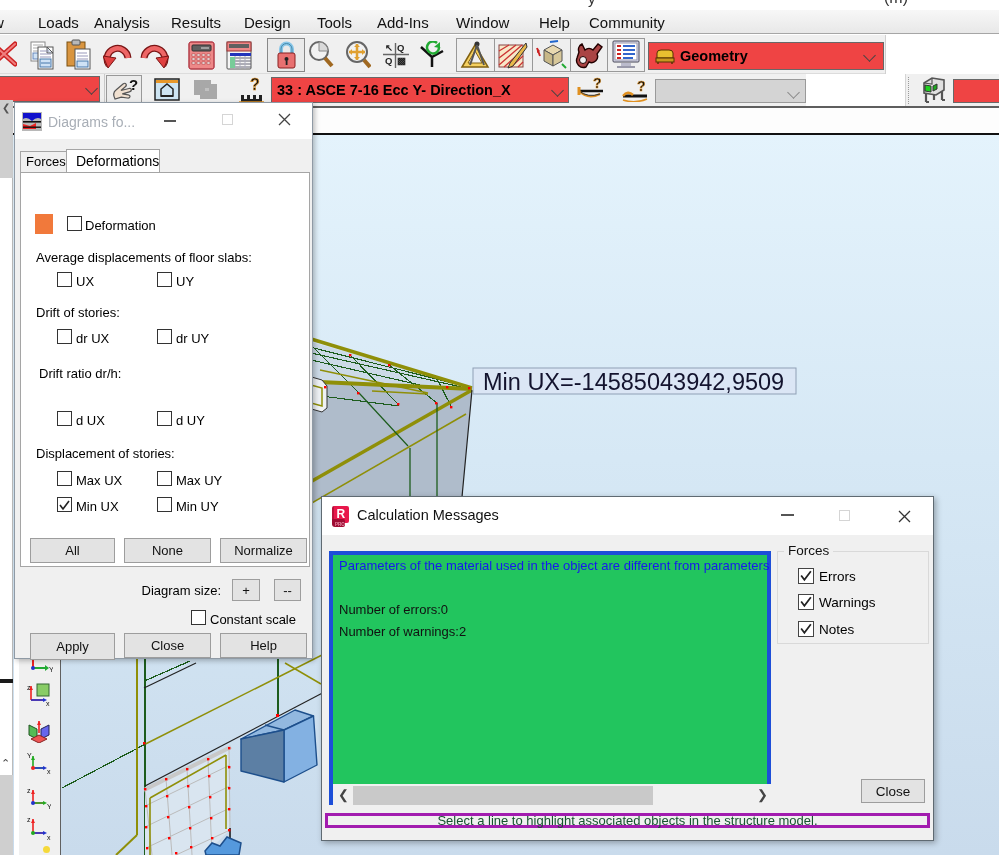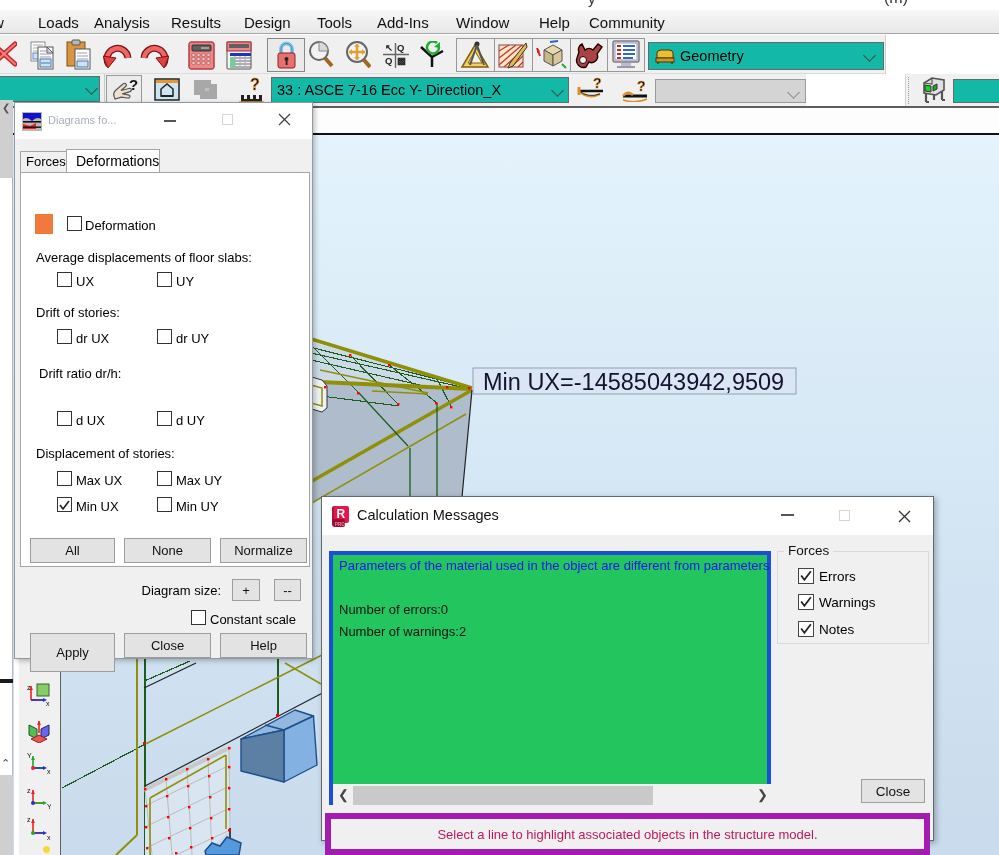--- a/index.html
+++ b/index.html
@@ -8,21 +8,21 @@
 #page { position:relative; width:999px; height:855px; }
 
 #titlebar { left:0; top:0; width:999px; height:10px; background:#fff; overflow:hidden; }
 #menubar { left:0; top:10px; width:999px; height:24px; background:linear-gradient(#f7f7f7,#e8e8e8); border-bottom:1px solid #a6a6a6; }
 .mi { position:absolute; top:4px; font-size:15px; color:#111; }
 #toolbar1 { left:0; top:35px; width:999px; height:39px; background:#f0f0f0; border-bottom:1px solid #dcdcdc; }
 #toolbar2 { left:0; top:74px; width:999px; height:34px; background:#f0f0f0; border-bottom:2px solid #5e5e5e; }
 #whitestrip { left:0; top:108px; width:999px; height:25px; background:#fdfdfd; }
 #viewarea { left:0; top:133px; width:999px; height:722px; }
 
-.combo { position:absolute; background:#14b8a6; border:1px solid #686868; }
+.combo { position:absolute; background:#ef4444; border:1px solid #686868;font-weight:bold; }
 .combo .txt { position:absolute; left:5px; top:50%; transform:translateY(-50%); font-size:15px; color:#000; white-space:nowrap; }
 .chev { position:absolute; width:9px; height:9px; border-left:1.5px solid #444; border-bottom:1.5px solid #444; transform:rotate(-45deg); }
 
 .btn { position:absolute; background:#e3e3e3; border:1px solid #9d9d9d; font-size:13px; color:#111; display:flex; align-items:center; justify-content:center; }
 .cb { position:absolute; width:15px; height:15px; background:#fff; border:1px solid #333; }
 .lbl { position:absolute; font-size:13px; color:#000; white-space:nowrap; }
 
 #dlg1 { left:14px; top:102px; width:299px; height:557px; background:#f0f0f0; border:1px solid #8f9aa5; box-shadow:2px 2px 5px rgba(0,0,0,0.25); }
 #dlg2 { left:321px; top:496px; width:613px; height:345px; background:#f0f0f0; border:1px solid #5f6a72; box-shadow:2px 2px 6px rgba(0,0,0,0.3); }
 
@@ -458,21 +458,21 @@
   </div>
   <div id="dlg1" class="abs">
     <div class="abs" style="left:0;top:0;width:297px;height:36px;background:#fff;"></div>
     <svg class="abs" style="left:7px;top:9px;" width="20" height="19" viewBox="0 0 20 19">
       <rect x="0" y="0" width="20" height="19" fill="#b8b8b8"></rect>
       <path d="M1 1 H19 V7 Q15 4 10 9 Q5 4 1 7 Z" fill="#1111cc"></path>
       <rect x="1" y="9" width="18" height="1.6" fill="#111"></rect>
       <polygon points="1,17 1,12 8,14 14,11 14,17" fill="#e22"></polygon>
       <rect x="1" y="14.5" width="18" height="1.4" fill="#111"></rect>
     </svg>
-    <span class="abs" style="left:33px;top:11px;font-size:11px;color:#a8aeb6;">Diagrams fo...</span>
+    <span class="abs" style="left:33px;top:11px;font-size:14px;color:#a8aeb6;">Diagrams fo...</span>
     <div class="abs" style="left:149px;top:17px;width:12px;height:1.5px;background:#555;"></div>
     <div class="abs" style="left:207px;top:11px;width:11px;height:11px;border:1px solid #d5d5d5;"></div>
     <svg class="abs" style="left:262px;top:9px;" width="15" height="15" viewBox="0 0 15 15">
       <path d="M2 2 L13 13 M13 2 L2 13" stroke="#444" stroke-width="1.3"></path>
     </svg>
 
     <div class="abs" style="left:5px;top:48px;width:47px;height:21px;background:#f0f0f0;border:1px solid #a5a5a5;border-bottom:none;"></div>
     <span class="abs" style="left:11px;top:51px;font-size:13px;color:#000;">Forces</span>
     <div class="abs" style="left:51px;top:46px;width:94px;height:24px;background:#fff;border:1px solid #a5a5a5;border-bottom:none;"></div>
     <span class="abs" style="left:61px;top:50px;font-size:14px;color:#000;">Deformations</span>
@@ -510,21 +510,21 @@
     <div class="cb" style="left:142px;top:394px;"></div>
       <span class="lbl" style="left:161px;top:396px;">Min UY</span>
     <div class="btn" style="left:15px;top:435px;width:85px;height:25px;">All</div>
     <div class="btn" style="left:109px;top:435px;width:87px;height:25px;">None</div>
     <div class="btn" style="left:205px;top:435px;width:87px;height:25px;">Normalize</div>
     <span class="lbl" style="right:91px;top:480px;font-size:13px;">Diagram size:</span>
     <div class="btn" style="left:217px;top:476px;width:28px;height:22px;">+</div>
     <div class="btn" style="left:259px;top:476px;width:27px;height:22px;">--</div>
     <div class="cb" style="left:176px;top:507px;"></div>
     <span class="lbl" style="left:195px;top:509px;font-size:13px;">Constant scale</span>
-    <div class="btn" style="left:15px;top:530px;width:85px;height:39px;">Apply</div>
+    <div class="btn" style="left:15px;top:530px;width:85px;height:27px;">Apply</div>
     <div class="btn" style="left:109px;top:530px;width:87px;height:25px;">Close</div>
     <div class="btn" style="left:205px;top:530px;width:87px;height:25px;">Help</div>
   </div>
   <div id="dlg2" class="abs">
     <div class="abs" style="left:0;top:0;width:611px;height:38px;background:#fff;"></div>
     <svg class="abs" style="left:9px;top:8px;" width="19" height="22" viewBox="0 0 19 22">
       <path d="M3 1 h13 a2 2 0 0 1 2 2 v13 a2 2 0 0 1 -2 2 h-13 Z" fill="#e8174b"></path>
       <path d="M3 1 a2 2 0 0 0 -2 2 v13 a2 2 0 0 0 2 2 Z" fill="#b80f3a"></path>
       <path d="M1 14 h11 a2 2 0 0 1 2 2 v4 a2 2 0 0 1 -2 2 h-8 a3 3 0 0 1 -3 -3 Z" fill="#9e0c33"></path>
       <text x="5.5" y="13" font-size="12" font-weight="bold" fill="#fff">R</text>
@@ -563,15 +563,15 @@
       </div>
         <span class="abs" style="left:41px;top:43px;font-size:13.5px;">Warnings</span>
       <div class="cb" style="left:20px;top:69px;width:16px;height:16px;border-color:#444;">
         <svg width="14" height="14" viewBox="0 0 13 13">
             <path d="M2 6 L5 10 L11 2" fill="none" stroke="#222" stroke-width="1.6"></path>
           </svg>
       </div>
         <span class="abs" style="left:41px;top:70px;font-size:13.5px;">Notes</span>
     </div>
     <div class="btn" style="left:539px;top:282px;width:64px;height:24px;font-size:13.5px;">Close</div>
-    <div class="abs" style="left:3px;top:316px;width:605px;height:42px;background:#f0f0f0;border:6px solid #a21caf;display:flex;align-items:center;justify-content:center;font-size:13px;color:#be185d;">Select a line to highlight associated objects in the structure model.</div>
+    <div class="abs" style="left:3px;top:316px;width:605px;height:15px;background:#f0f0f0;border:3px solid #a21caf;display:flex;align-items:center;justify-content:center;font-size:13px;color:#14532d;">Select a line to highlight associated objects in the structure model.</div>
   </div>
 </div>
 
 </body></html>

